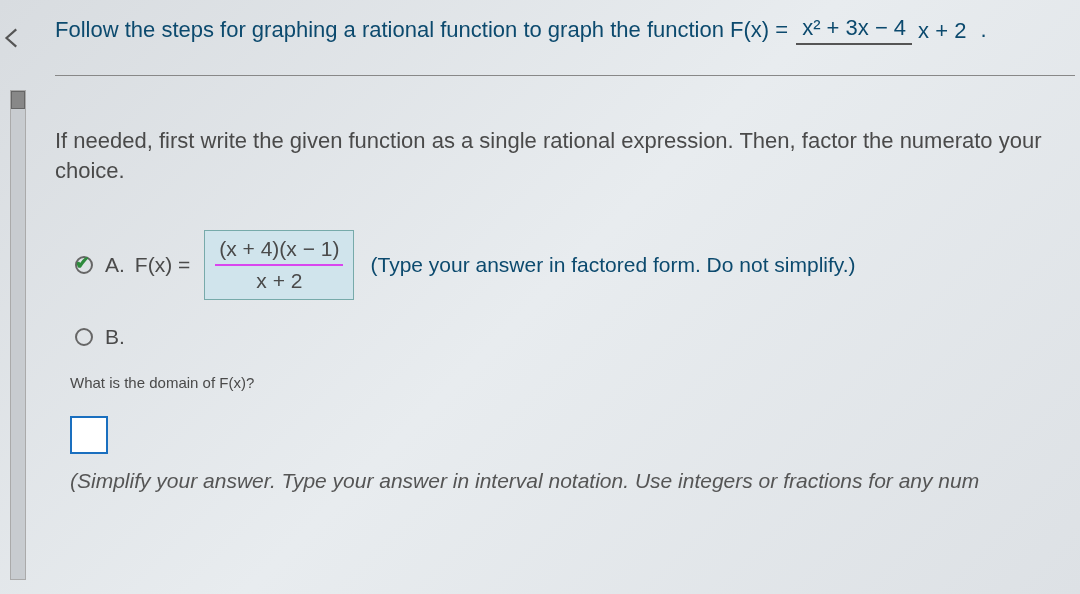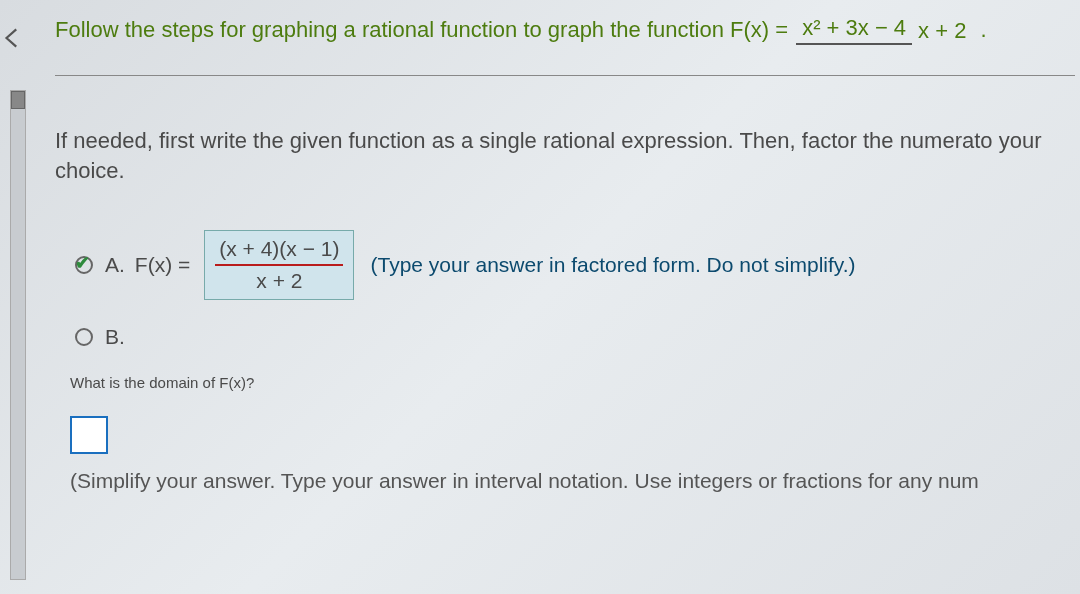--- a/index.html
+++ b/index.html
@@ -45,21 +45,21 @@
     }
     .content {
       padding: 15px 0 0 55px;
     }
     .prompt-top {
       display: flex;
       align-items: center;
       flex-wrap: nowrap;
       white-space: nowrap;
       font-size: 22px;
-      color: #4d7c0f;
+      color: #0c4a6e;
       margin-bottom: 30px;
     }
     .fraction {
       display: inline-flex;
       flex-direction: row;
       align-items: center;
       vertical-align: middle;
       margin: 0 8px;
       font-size: 22px;
     }
@@ -114,21 +114,21 @@
     .input-box {
       background: #d0e4ec;
       border: 1px solid #7aa;
       padding: 6px 10px;
       display: inline-flex;
       flex-direction: column;
       align-items: center;
       margin: 0 4px;
     }
     .input-box .num {
-      border-bottom: 2px solid #b91c1c;
+      border-bottom: 2px solid #d946ef;
       padding: 0 4px 3px 4px;
       text-align: center;
     }
     .input-box .den {
       padding: 3px 4px 0 4px;
     }
     .hint {
       margin-left: 12px;
       font-size: 21px;
       color: #0c4a6e;
@@ -145,20 +145,21 @@
       border: 2px solid #1a6fbf;
       background: #fff;
       margin-left: 15px;
       margin-bottom: 15px;
     }
     .bottom-hint {
       margin-left: 15px;
       font-size: 21px;
       color: #555;
       white-space: nowrap;
+      font-style: italic;
     }
   </style>
 </head>
 <body>
 
 <div class="left-arrow">
   <svg width="26" height="26" viewBox="0 0 24 24" fill="none" stroke="#555" stroke-width="2">
     <path d="M15 4 L6 12 L15 20"></path>
   </svg>
 </div>

